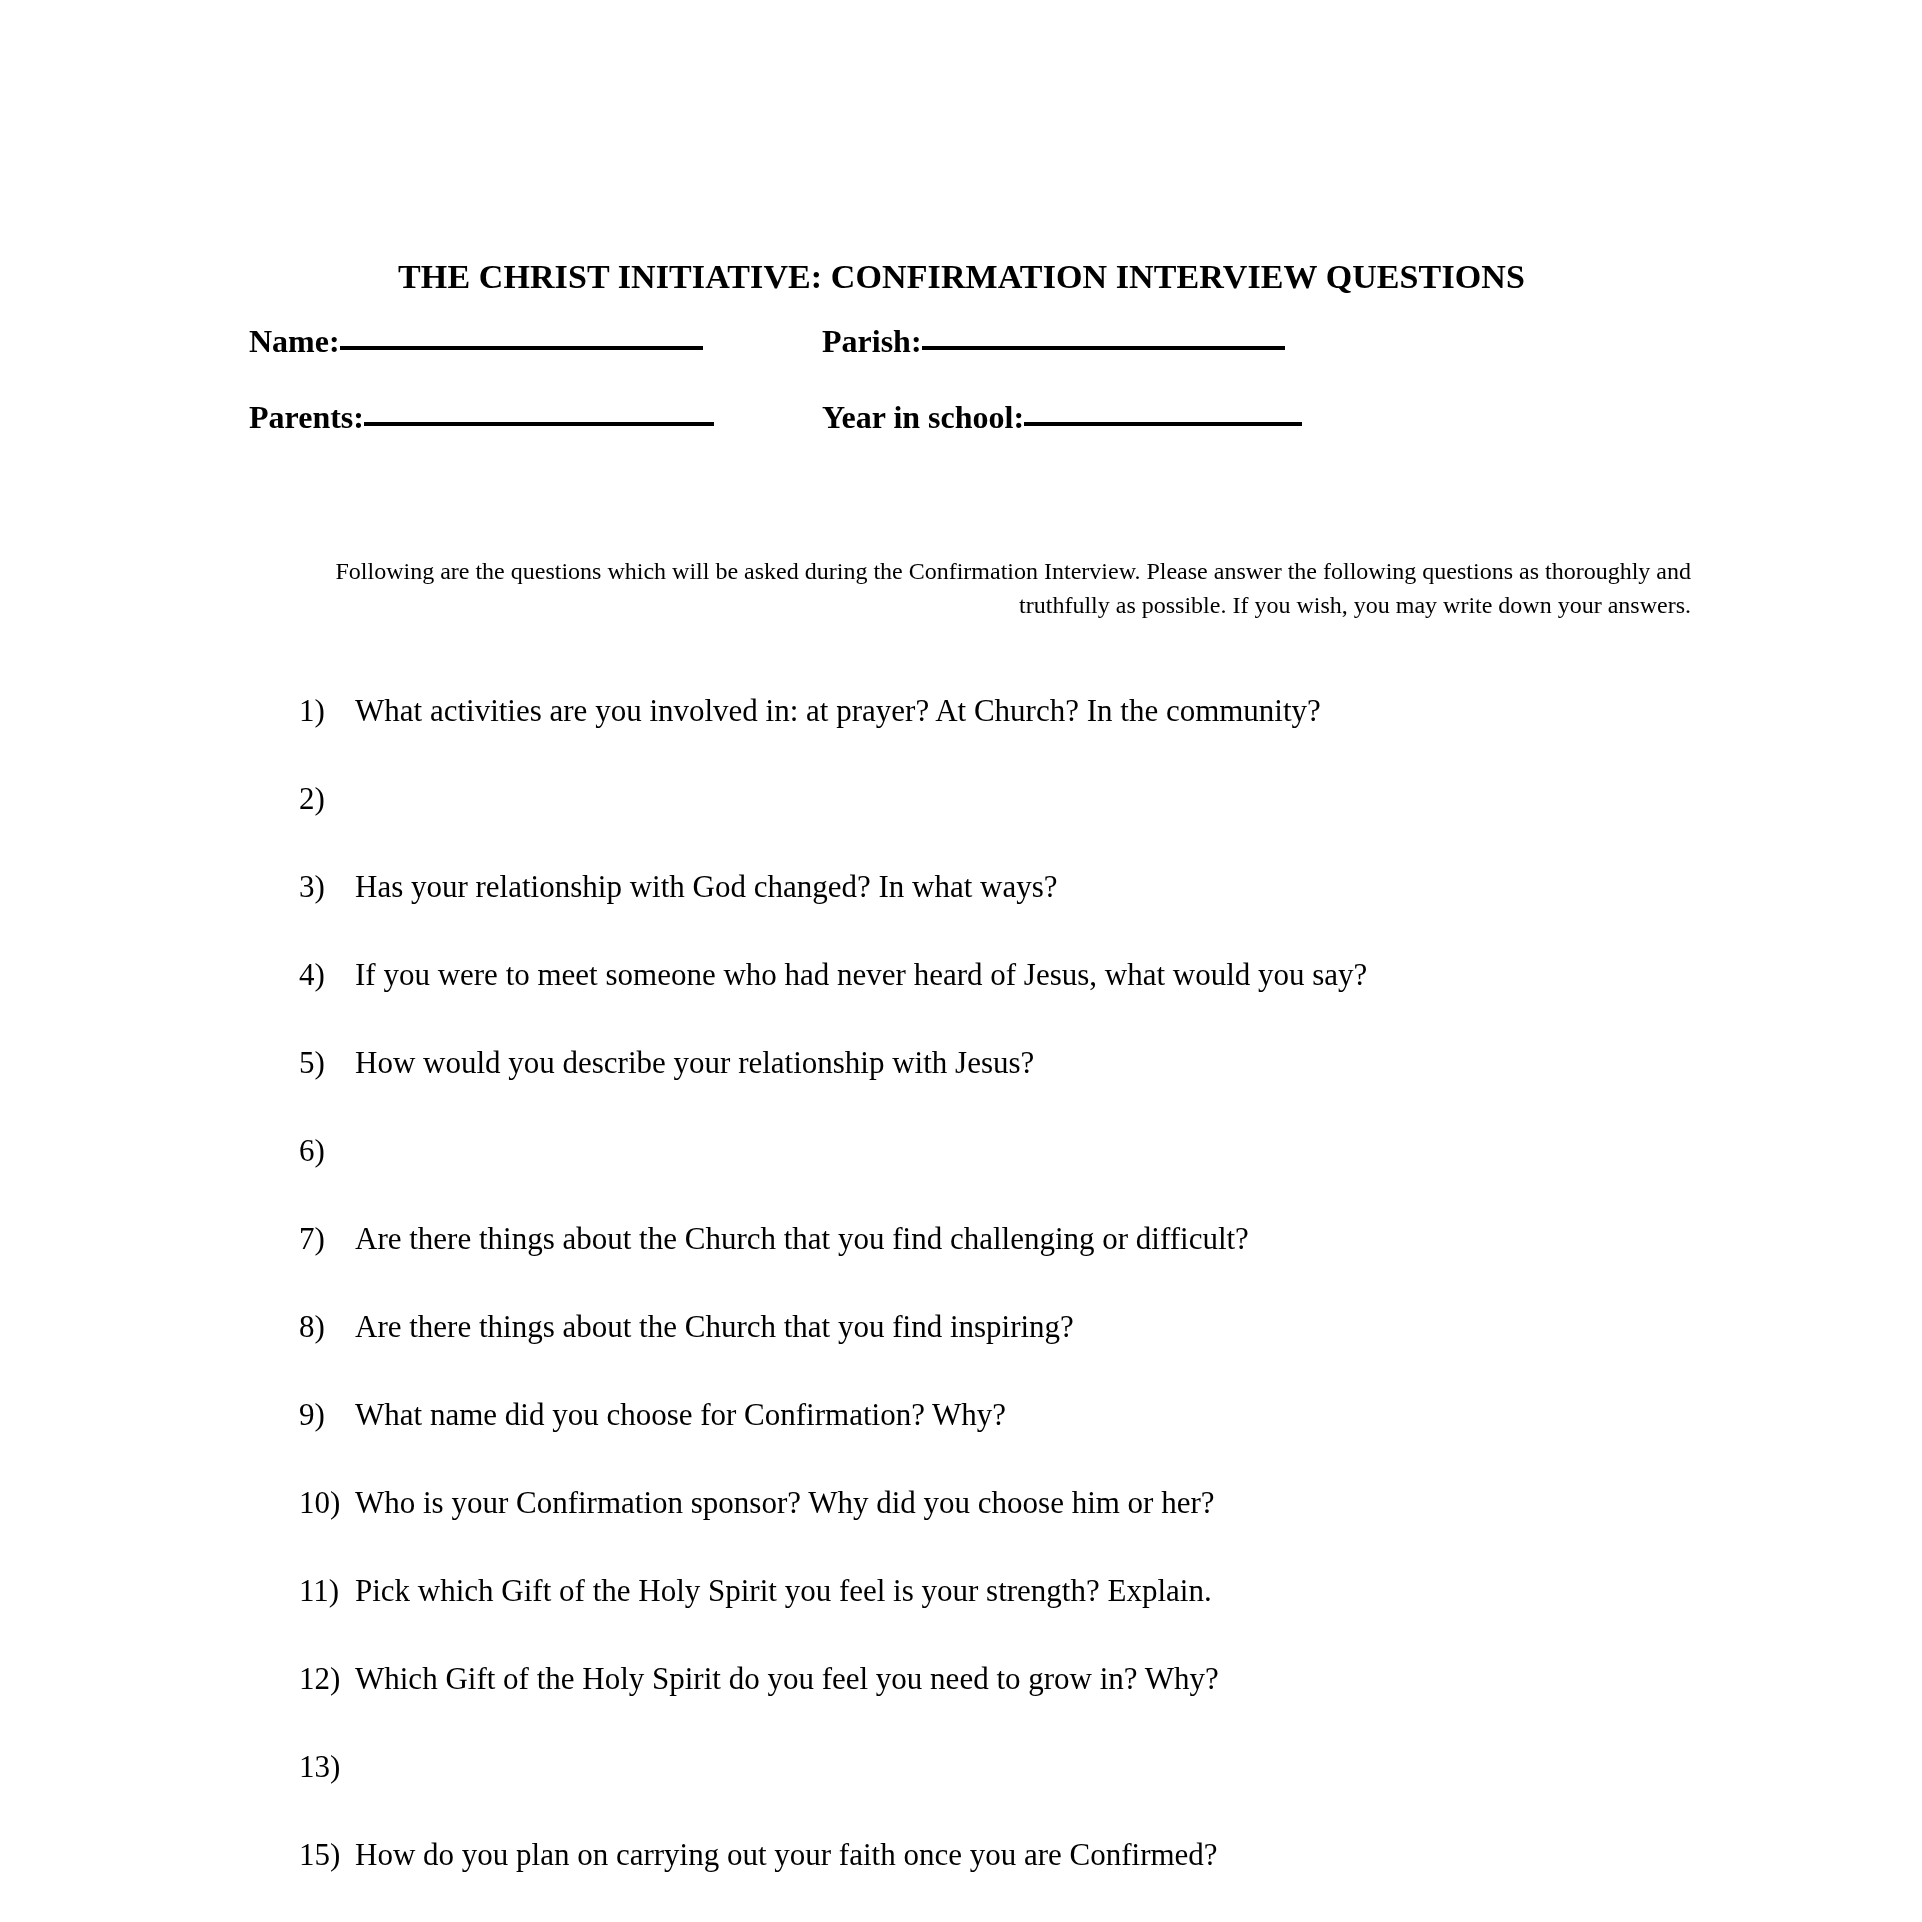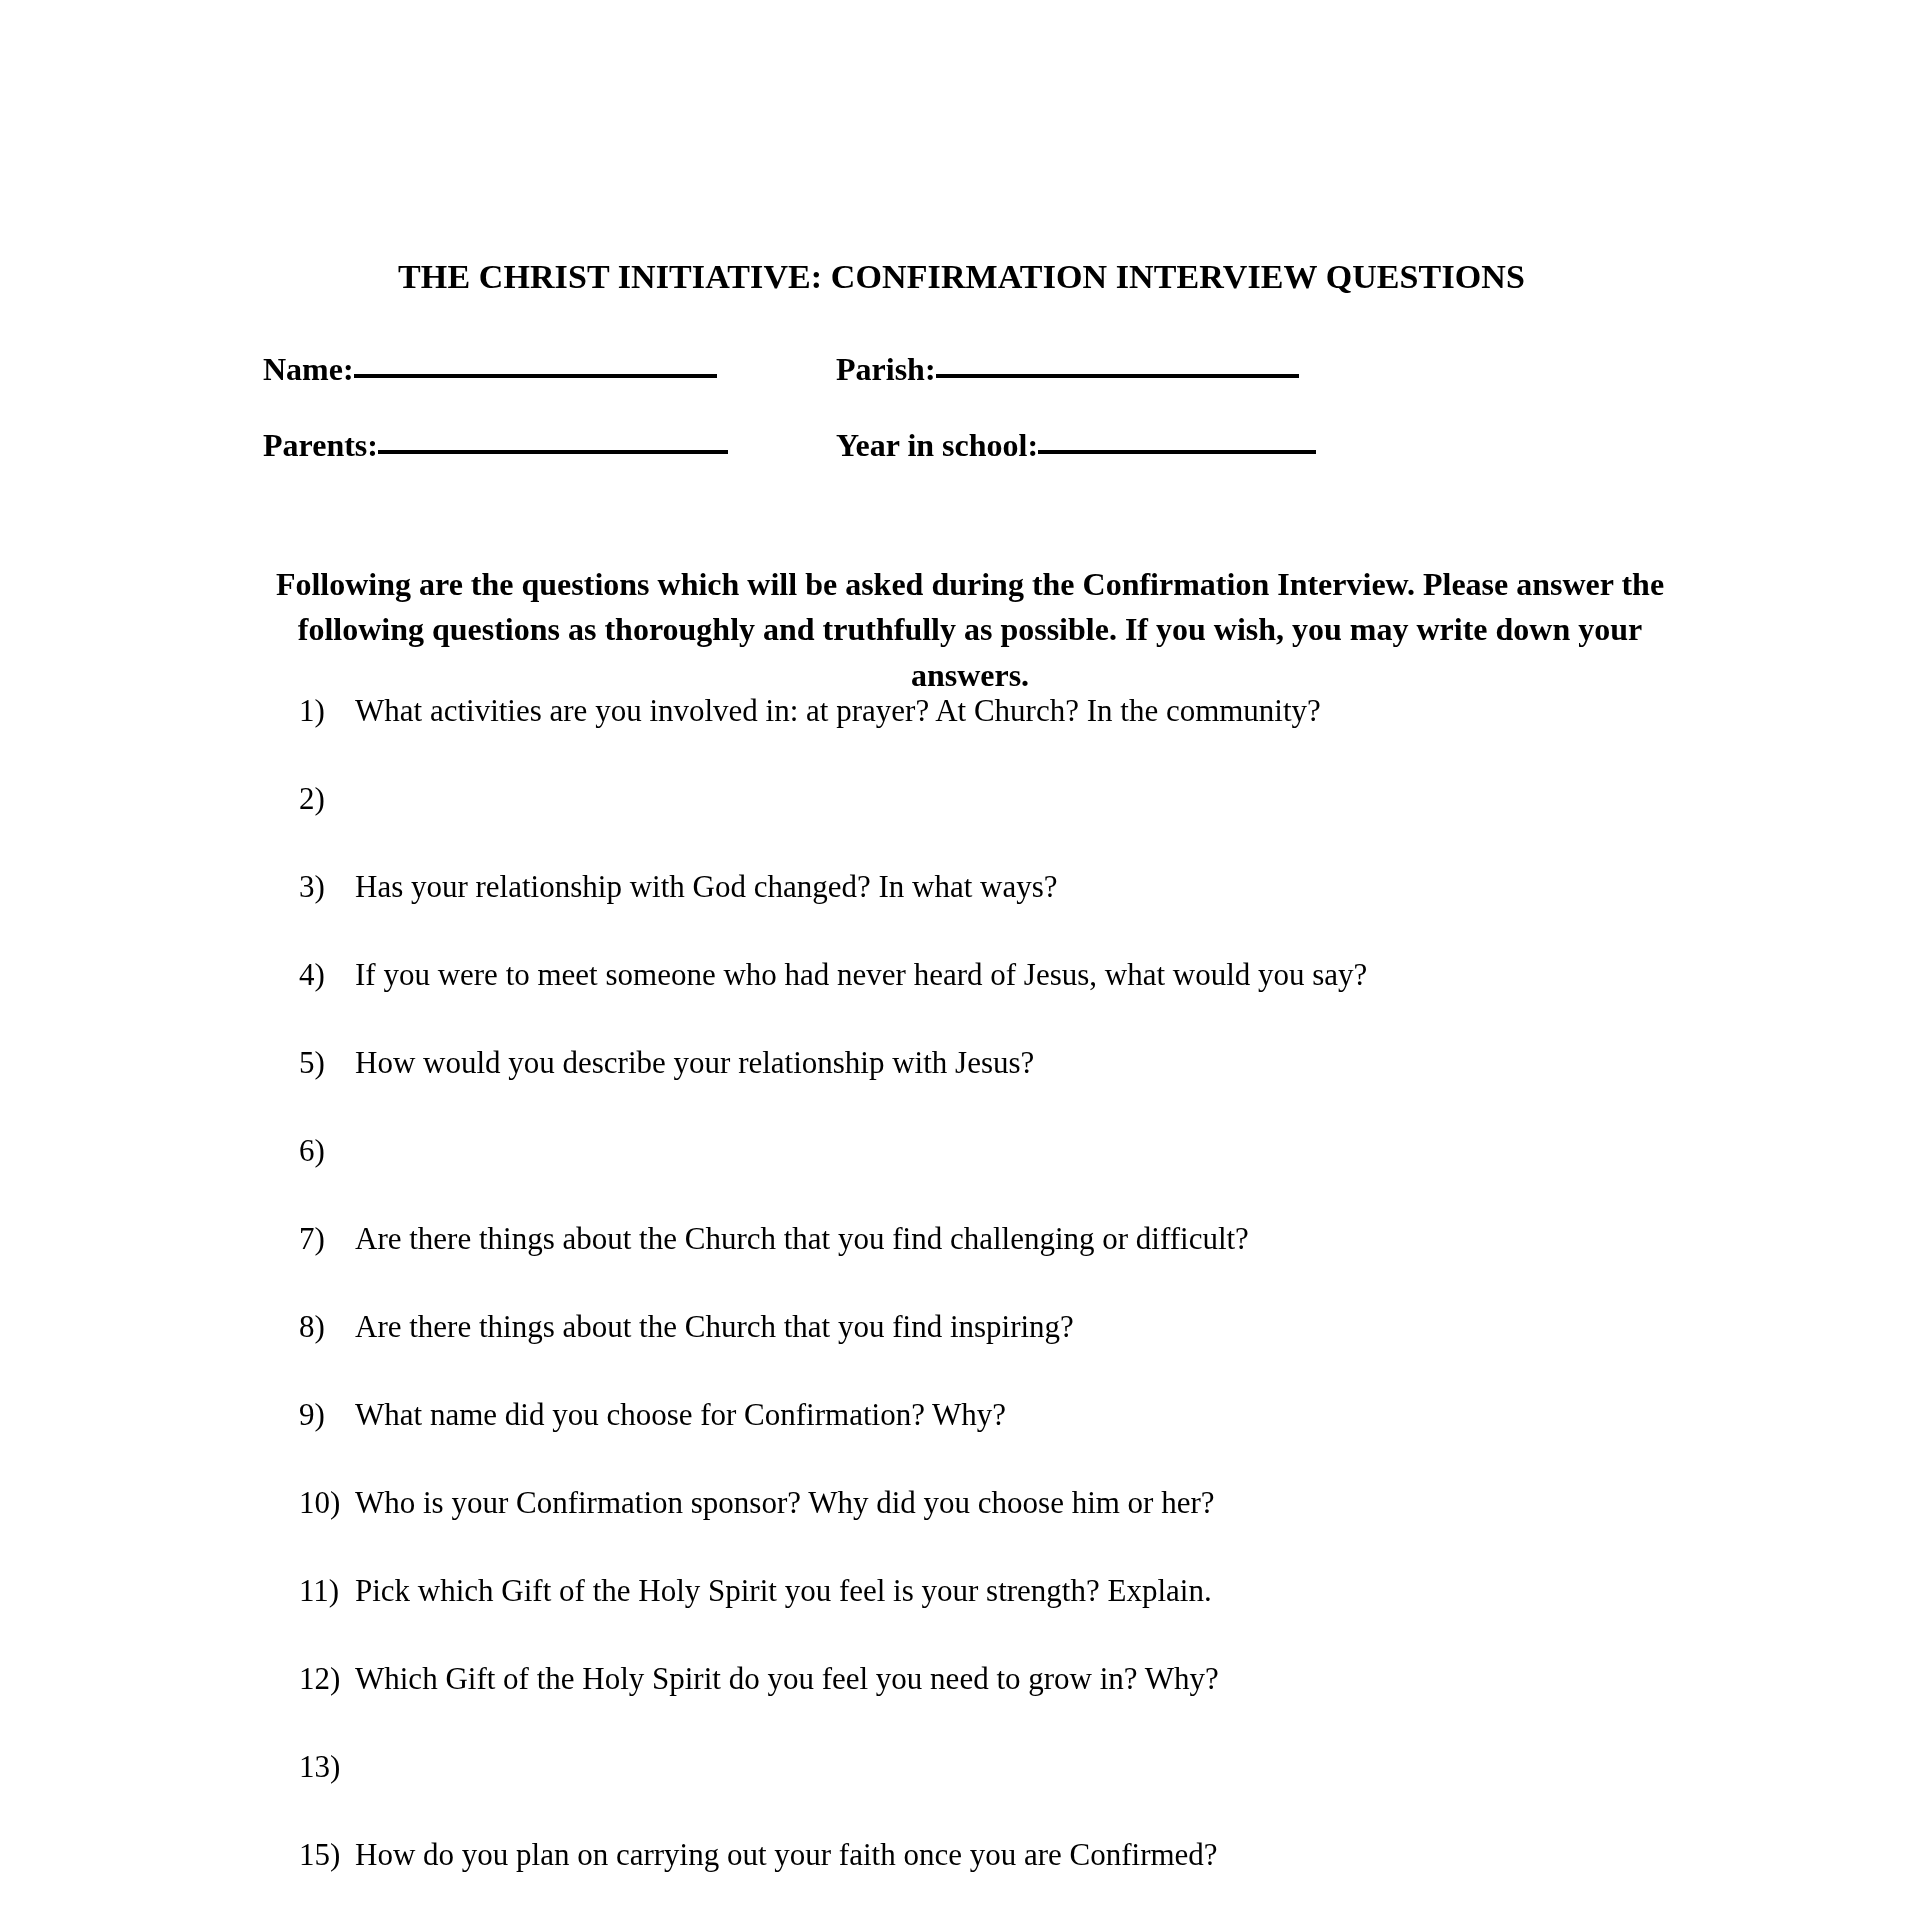--- a/index.html
+++ b/index.html
@@ -41,26 +41,25 @@
 
   
   .fields {
     position: absolute;
     top: 317px;
     left: 249px;
     width: 1434px;
   }
   .field-row {
     display: flex;
-    align-items: flex-end;
+    align-items: flex-start;
     font-size: 32px;
     font-weight: bold;
     line-height: 1.5;
     height: 76px;
-    margin-left: 14px;
   }
   .field-group {
     display: flex;
     align-items: baseline;
     white-space: nowrap;
   }
   .field-group.left  { width: 573px; }
   .field-group.right { width: 658px; }
 
   .field-label {
@@ -78,24 +77,24 @@
   .rule-parish      { width: 363px; }
   .rule-parents     { width: 350px; }
   .rule-yearschool  { width: 278px; }
 
   
   .intro {
     position: absolute;
     top: 530px;
     left: 249px;
     width: 1442px;
-    font-size: 32px;
-    font-weight: bold;
+    font-size: 24px;
+    font-weight: normal;
     line-height: 1.42;
-    text-align: center;
+    text-align: right;
   }
 
   
   .questions {
     position: absolute;
     top: 692px;
     left: 299px;
     width: 1434px;
     list-style: none;
     margin: 0;

